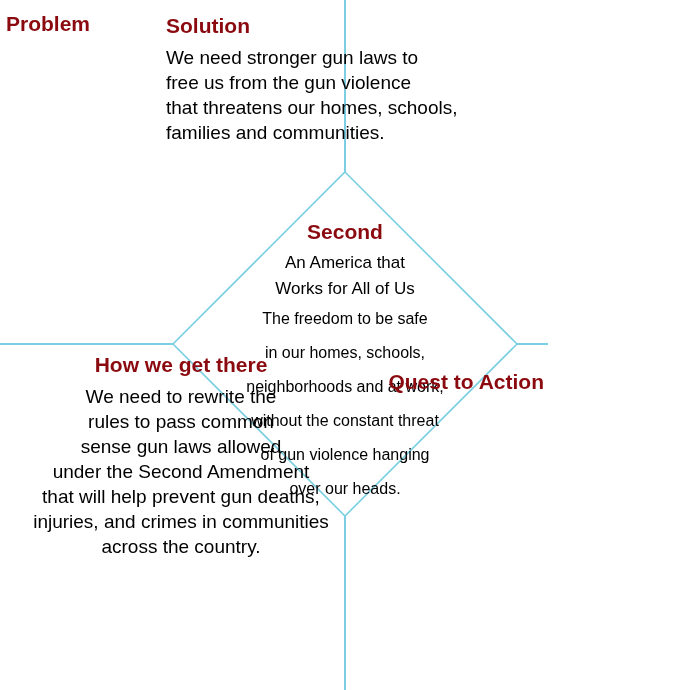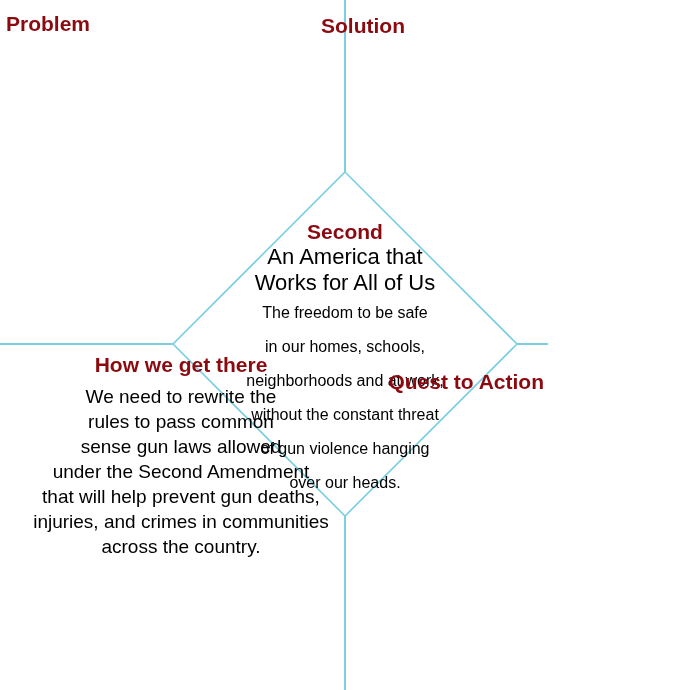--- a/index.html
+++ b/index.html
@@ -40,34 +40,34 @@
     font-weight: bold;
     color: var(--heading, #8B0A0F);
   }
   .quad p, .center p {
     margin: 0;
     white-space: pre-line;
   }
   .quad p { margin-top: 7px; }
 
   .problem  { left: 6px;  top: 12px;  width: 348px; text-align: left; }
-  .solution { right: 5px; top: 14px;  width: 360px; text-align: center; }
+  .solution { right: 22px; top: 14px;  width: 360px; text-align: left; }
   .how      { left: 5px;  top: 353px; width: 352px; text-align: center; }
   .cta      { right: 4px; top: 370px; width: 310px; text-align: right; }
 
   .center {
     position: absolute;
     left: 170px;
     top: 220px;
     width: 350px;
     text-align: center;
   }
   .center .subtitle {
-    margin-top: 0;
-    font-size: 22px;
+    margin-top: 6px;
+    font-size: 17px;
     line-height: 26px;
   }
   .center .bodytext {
     font-size: 16px;
     line-height: 34px;
   }
 </style>
 </head>
 <body>
 
@@ -80,20 +80,24 @@
     <line class="guide axis" x1="345" y1="516" x2="345" y2="690"></line>
     <polygon class="guide diamond" points="345,172 517,344 345,516 173,344"></polygon>
   </svg>
 
   <section class="quad problem">
     <h2>Problem</h2>
   </section>
 
   <section class="quad solution">
     <h2>Solution</h2>
+    <p>We need stronger gun laws to
+free us from the gun violence
+that threatens our homes, schools,
+families and communities.</p>
   </section>
 
   <section class="center">
     <h2>Second</h2>
     <p class="subtitle">An America that
 Works for All of Us</p>
     <p class="bodytext">The freedom to be safe
 in our homes, schools,
 neighborhoods and at work,
 without the constant threat

